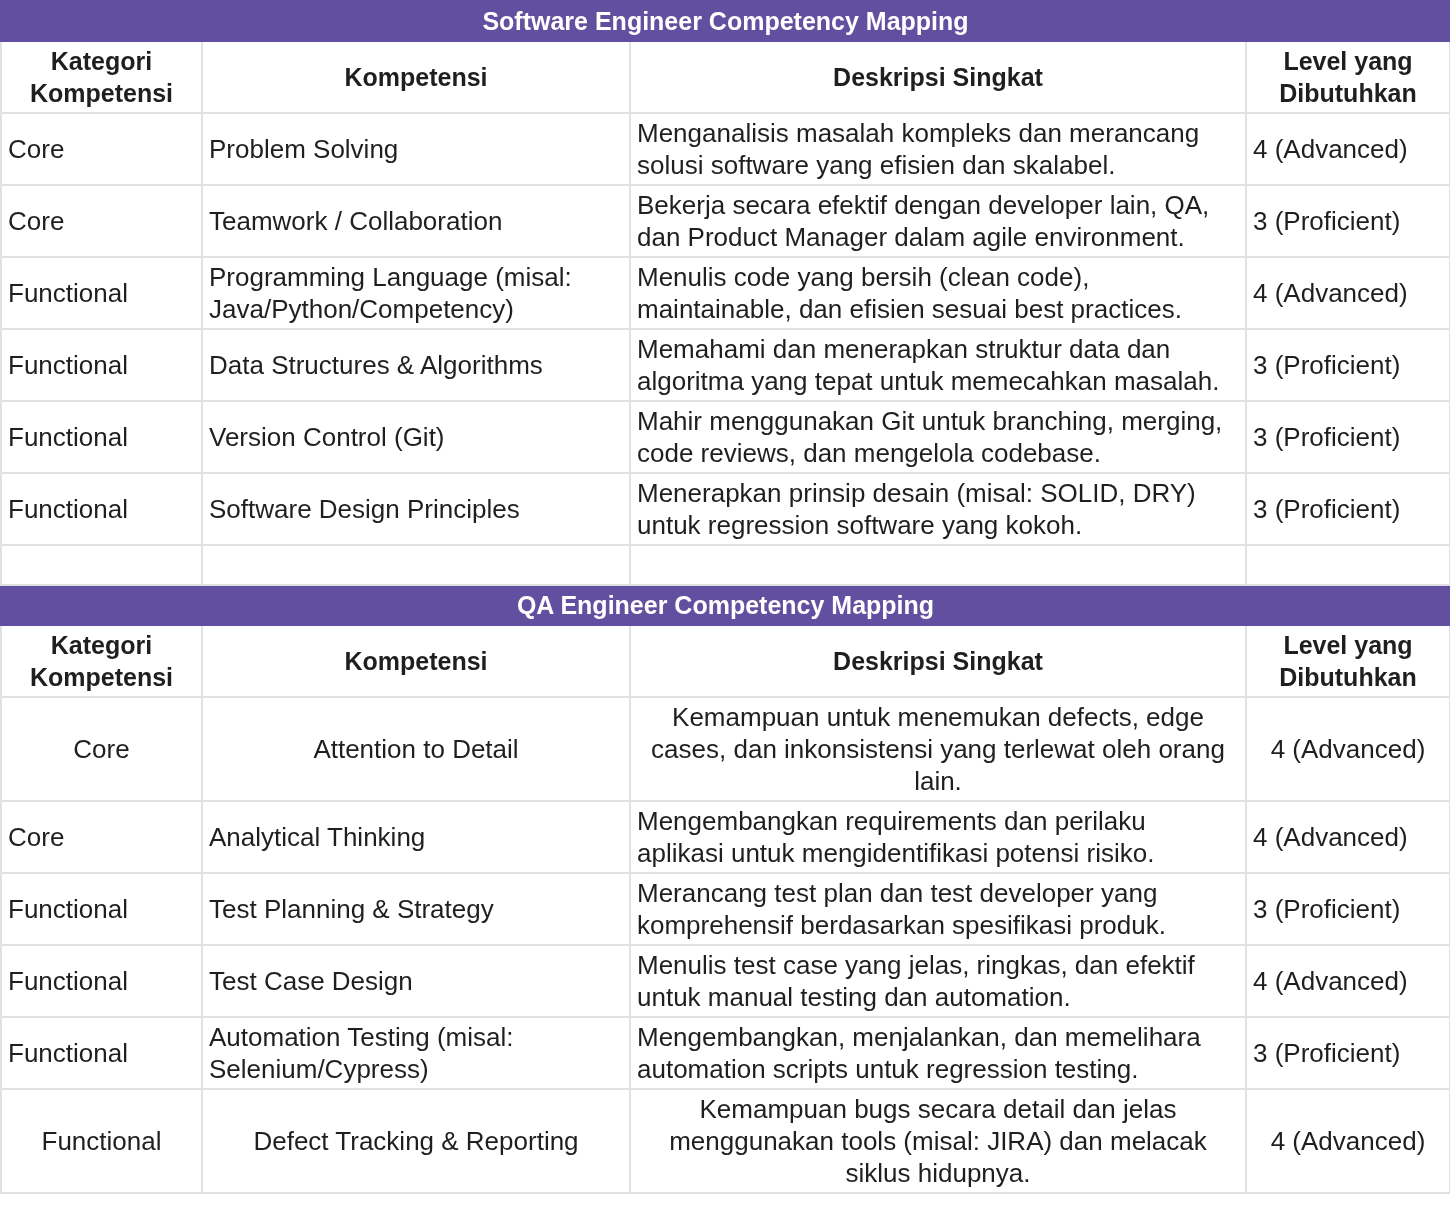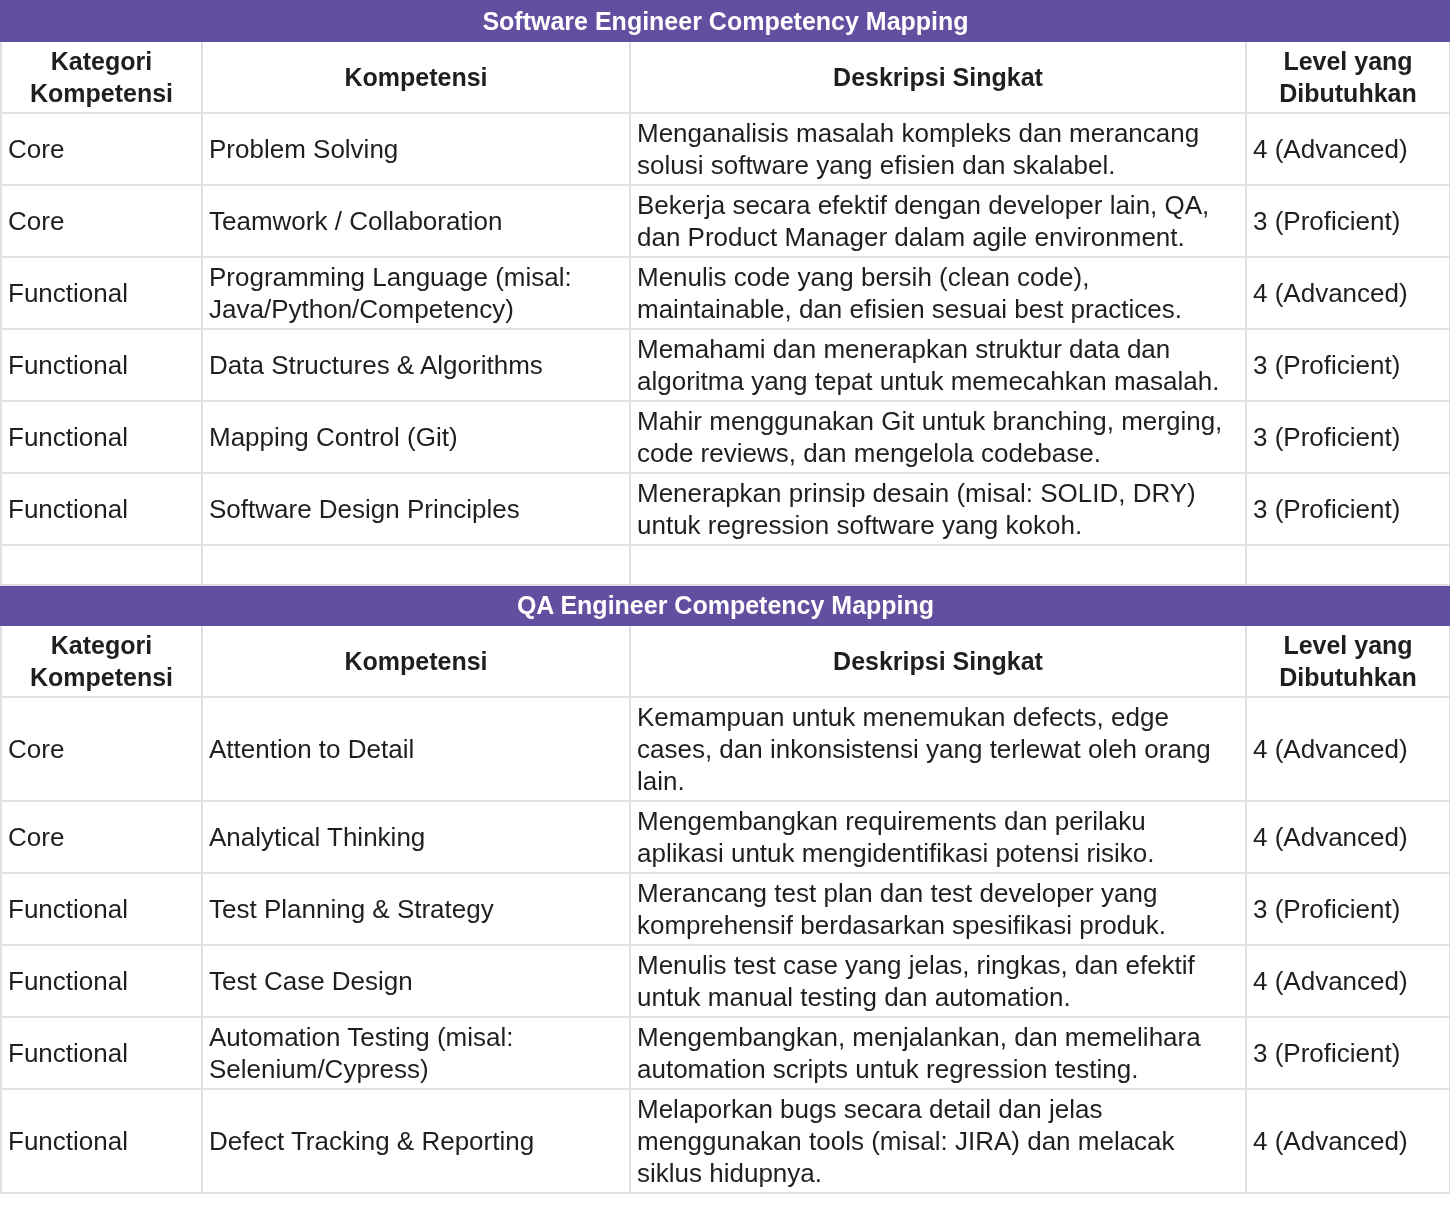--- a/index.html
+++ b/index.html
@@ -3,21 +3,21 @@
 <meta charset="utf-8">
 <style>
   html,body{margin:0;padding:0;background:#fff;}
   body{width:1450px;height:1222px;overflow:hidden;font-family:"Liberation Sans",sans-serif;color:#1f1f1f;}
   table{border-collapse:collapse;table-layout:fixed;width:1449px;}
   col.c1{width:201px;} col.c2{width:428px;} col.c3{width:616px;} col.c4{width:204px;}
   td,th{border:2px solid #e1e1e1;padding:0 6px;font-size:26px;line-height:32px;vertical-align:middle;text-align:left;font-weight:normal;}
   tr.title td{background:#624fa0;color:#fff;text-align:center;font-weight:bold;height:38px;padding:0;font-size:25px;border-color:#624fa0;}
   tr.hdr th{font-weight:bold;text-align:center;height:70px;font-size:25px;line-height:32px;}
   tr.r74 td{height:70px;}
-  tr.r106 td{height:102px;}
+  tr.r106 td{height:102px;text-align:center;}
   tr.blank td{height:38px;}
 </style>
 </head>
 <body>
 
 <table>
   <colgroup>
       <col class="c1">
       <col class="c2">
       <col class="c3">
@@ -53,21 +53,21 @@
       <td>4 (Advanced)</td>
     </tr>
     <tr class="r74">
       <td>Functional</td>
       <td>Data Structures &amp; Algorithms</td>
       <td>Memahami dan menerapkan struktur data dan algoritma yang tepat untuk memecahkan masalah.</td>
       <td>3 (Proficient)</td>
     </tr>
     <tr class="r74">
       <td>Functional</td>
-      <td>Mapping Control (Git)</td>
+      <td>Version Control (Git)</td>
       <td>Mahir menggunakan Git untuk branching, merging, code reviews, dan mengelola codebase.</td>
       <td>3 (Proficient)</td>
     </tr>
     <tr class="r74">
       <td>Functional</td>
       <td>Software Design Principles</td>
       <td>Menerapkan prinsip desain (misal: SOLID, DRY) untuk regression software yang kokoh.</td>
       <td>3 (Proficient)</td>
     </tr>
     <tr class="blank">
@@ -112,17 +112,17 @@
     </tr>
     <tr class="r74">
       <td>Functional</td>
       <td>Automation Testing (misal: Selenium/Cypress)</td>
       <td>Mengembangkan, menjalankan, dan memelihara automation scripts untuk regression testing.</td>
       <td>3 (Proficient)</td>
     </tr>
     <tr class="r106">
       <td>Functional</td>
       <td>Defect Tracking &amp; Reporting</td>
-      <td>Melaporkan bugs secara detail dan jelas menggunakan tools (misal: JIRA) dan melacak siklus hidupnya.</td>
+      <td>Kemampuan bugs secara detail dan jelas menggunakan tools (misal: JIRA) dan melacak siklus hidupnya.</td>
       <td>4 (Advanced)</td>
     </tr>
   </tbody>
 </table>
 
 </body></html>

